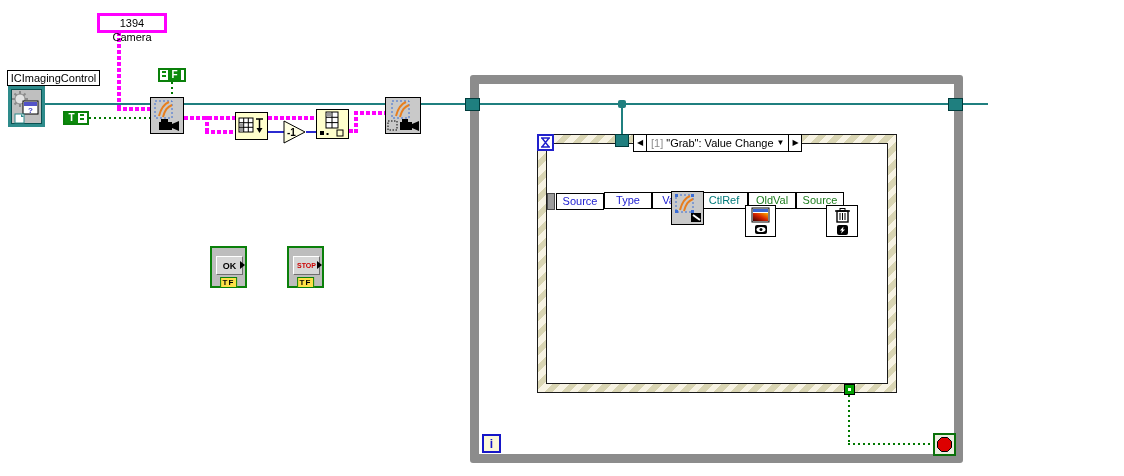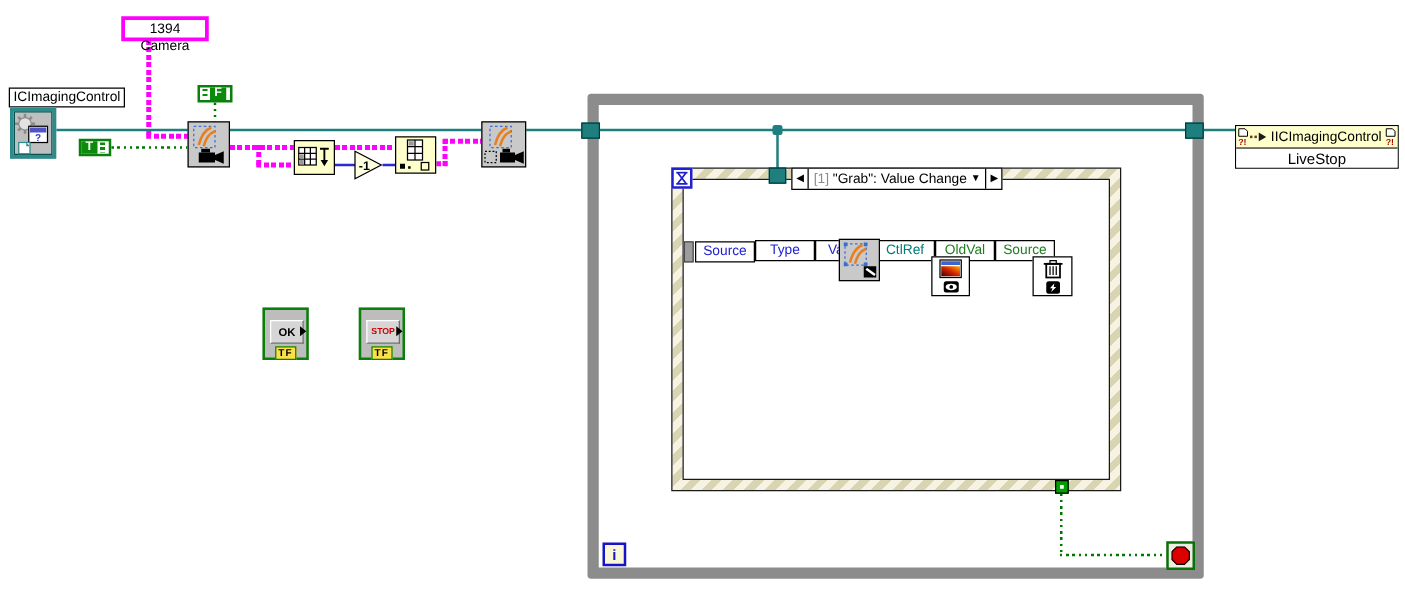--- a/index.html
+++ b/index.html
@@ -313,33 +313,14 @@
   </div>
 
   <div class="abs bool-term" style="left:287px;top:246px;width:37px;height:42px;">
     <div class="bool-btn">
       <span class="stop-text">STOP</span>
     </div>
     <div class="btn-arrow"></div>
     <div class="tf-chip">TF</div>
   </div>
 
-  <div class="abs invoke" style="left:988px;top:100px;width:131px;height:35px;">
-    <div class="inv-row1">
-      <svg width="9" height="15" viewBox="0 0 9 15">
-        <path d="M1 1 H6 L8 3 V7 H1 Z" fill="#fff" stroke="#000" stroke-width="0.8"></path>
-        <text x="0.5" y="14" font-size="7" fill="#B00000" font-weight="bold">?!</text>
-      </svg>
-      <svg width="15" height="9" viewBox="0 0 15 9">
-        <rect x="1" y="3.5" width="2" height="2" fill="#6b3b1e"></rect>
-          <rect x="4.5" y="3.5" width="2" height="2" fill="#6b3b1e"></rect>
-        <polygon points="8,1 14,4.5 8,8" fill="#1a1a1a"></polygon>
-      </svg>
-      <div class="inv-title">IICImagingControl</div>
-      <svg width="9" height="15" viewBox="0 0 9 15">
-        <path d="M1 1 H6 L8 3 V7 H1 Z" fill="#fff" stroke="#000" stroke-width="0.8"></path>
-        <text x="0.5" y="14" font-size="7" fill="#B00000" font-weight="bold">?!</text>
-      </svg>
-    </div>
-    <div class="inv-row2">LiveStop</div>
-  </div>
 
 </div>
 
 </body></html>

